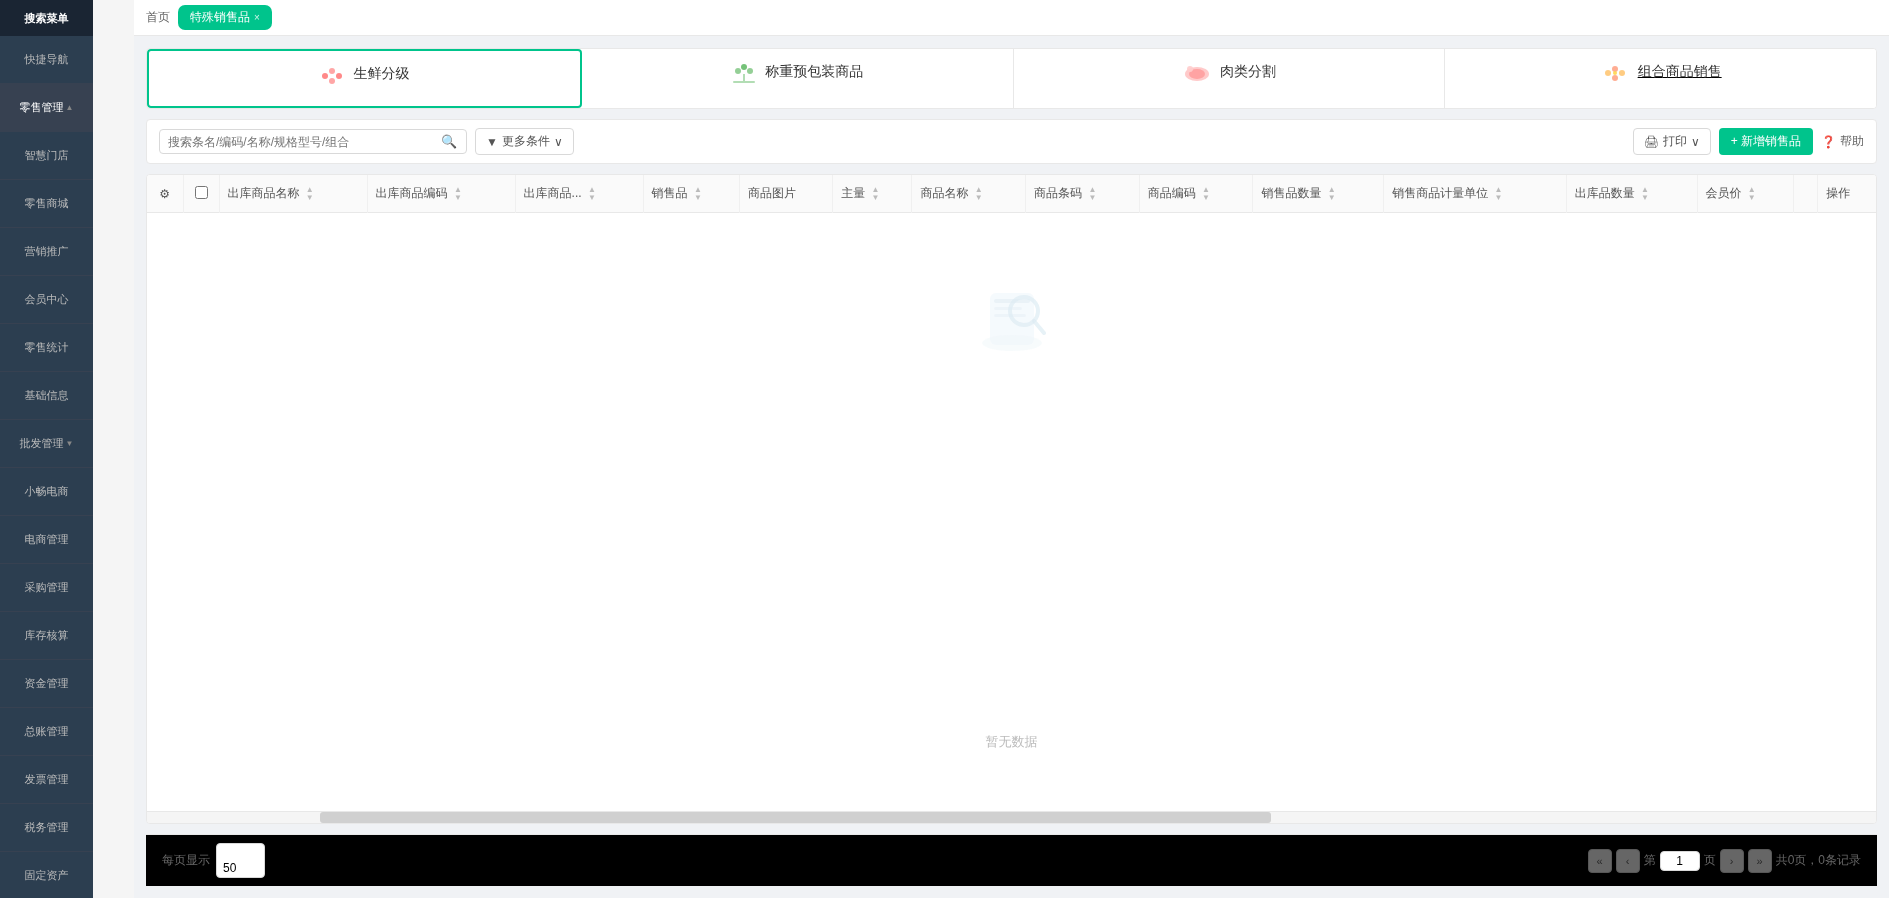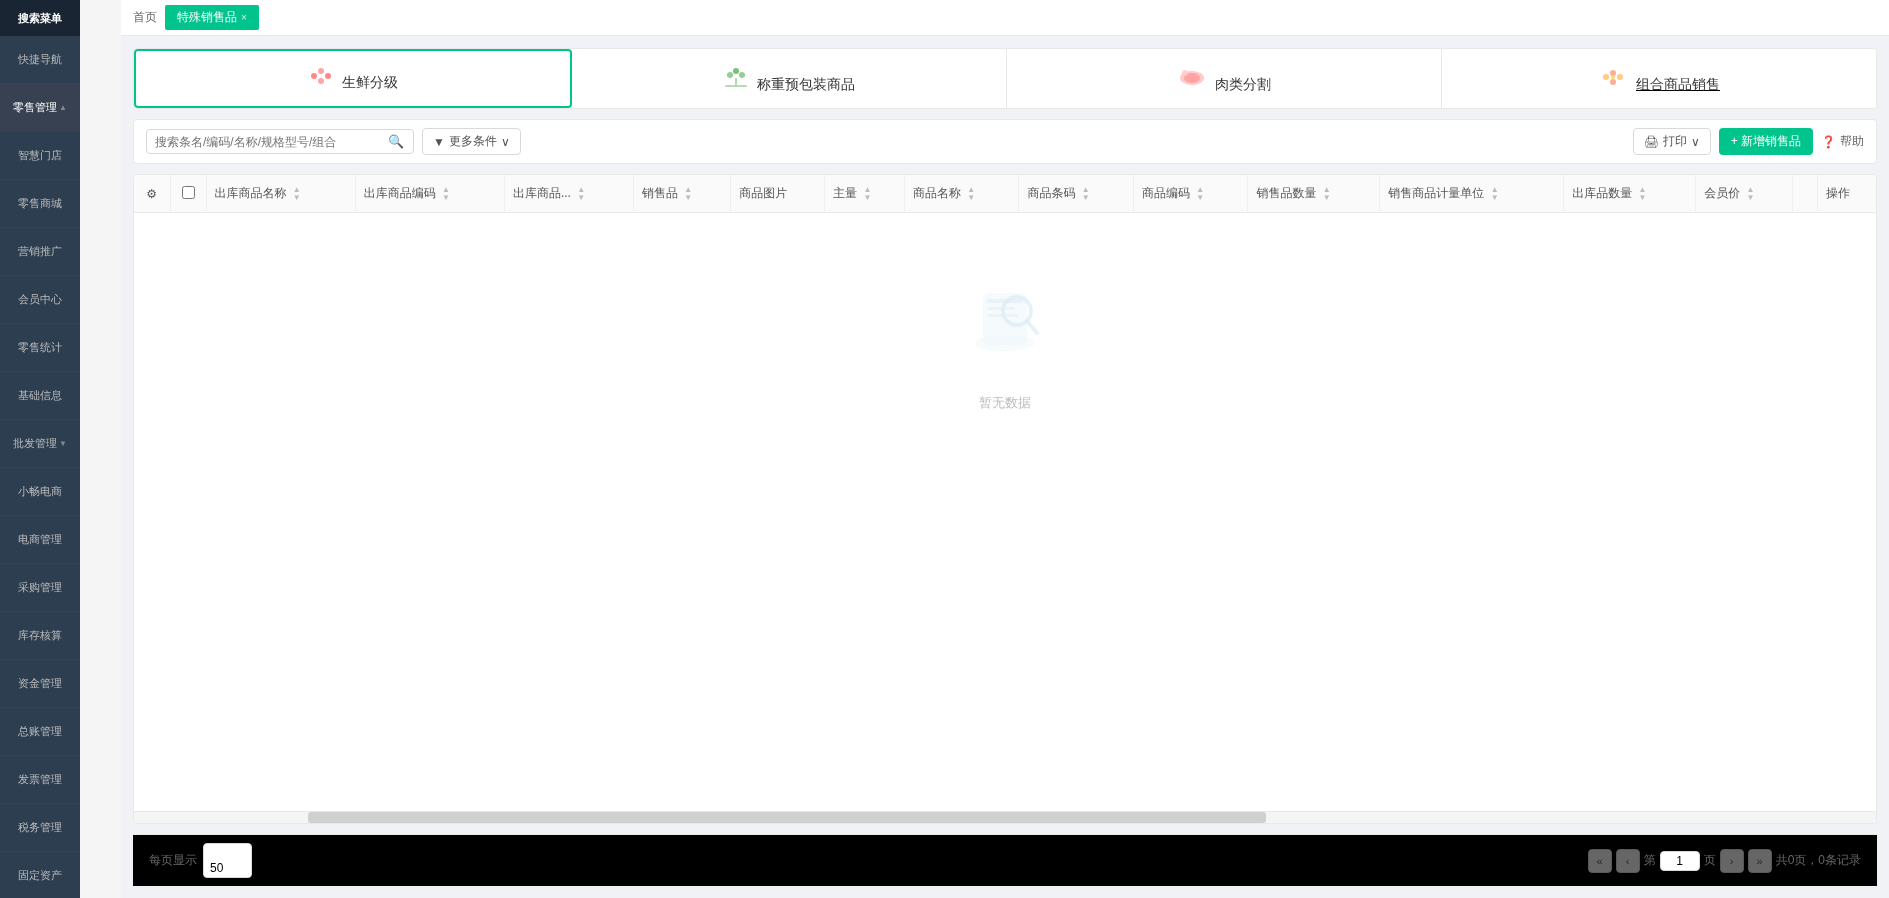--- a/index.html
+++ b/index.html
@@ -1,20 +1,20 @@
 <!DOCTYPE html>
 <html><head>
   <meta charset="utf-8">
   <style>
     * { box-sizing: border-box; margin: 0; padding: 0; }
     body { font-family: 'Microsoft YaHei', Arial, sans-serif; font-size: 12px; background: #f5f5f5; display: flex; height: 898px; overflow: hidden; }
 
     
     .sidebar {
-      width: 80px;
+      width: 93px;
       background: #2c3e50;
       color: #ccc;
       display: flex;
       flex-direction: column;
       flex-shrink: 0;
       overflow-y: auto;
       overflow-x: hidden;
     }
     .sidebar-logo {
       background: #1a2533;
@@ -66,21 +66,21 @@
       gap: 8px;
     }
     .topbar-home {
       color: #666;
       font-size: 12px;
       cursor: pointer;
     }
     .topbar-tab {
       background: #00c48c;
       color: #fff;
-      border-radius: 2px;
+      border-radius: 7px;
       padding: 4px 12px;
       font-size: 12px;
       display: flex;
       align-items: center;
       gap: 4px;
       cursor: pointer;
     }
     .topbar-tab .close-x {
       font-size: 10px;
       cursor: pointer;
@@ -102,21 +102,21 @@
       display: flex;
       gap: 0;
       background: #fff;
       border: 1px solid #e8e8e8;
       border-radius: 4px;
       overflow: hidden;
     }
     .cat-tab {
       flex: 1;
       display: flex;
-      align-items: flex-end;
+      align-items: flex-start;
       justify-content: center;
       gap: 8px;
       padding: 14px 8px;
       cursor: pointer;
       border-right: 1px solid #e8e8e8;
       background: #fff;
       transition: background 0.2s;
     }
     .cat-tab:last-child { border-right: none; text-decoration: underline; }
     .cat-tab.active {
@@ -148,21 +148,21 @@
       align-items: center;
       gap: 8px;
     }
     .search-box {
       display: flex;
       align-items: center;
       border: 1px solid #d9d9d9;
       border-radius: 4px;
       padding: 4px 8px;
       gap: 4px;
-      width: 268px;
+      width: 308px;
     }
     .search-box input {
       border: none;
       outline: none;
       font-size: 12px;
       color: #999;
       width: 100%;
       background: transparent;
     }
     .search-icon-btn {
@@ -269,21 +269,21 @@
       width: 36px;
       text-align: center;
     }
 
     
     .empty-state {
       flex: 1;
       display: flex;
       flex-direction: column;
       align-items: center;
-      justify-content: flex-start;
+      justify-content: space-between;
       padding: 60px 16px;
     }
     .empty-icon {
       font-size: 80px;
       opacity: 0.3;
       margin-bottom: 12px;
     }
     .empty-text {
       color: #bbb;
       font-size: 13px;

